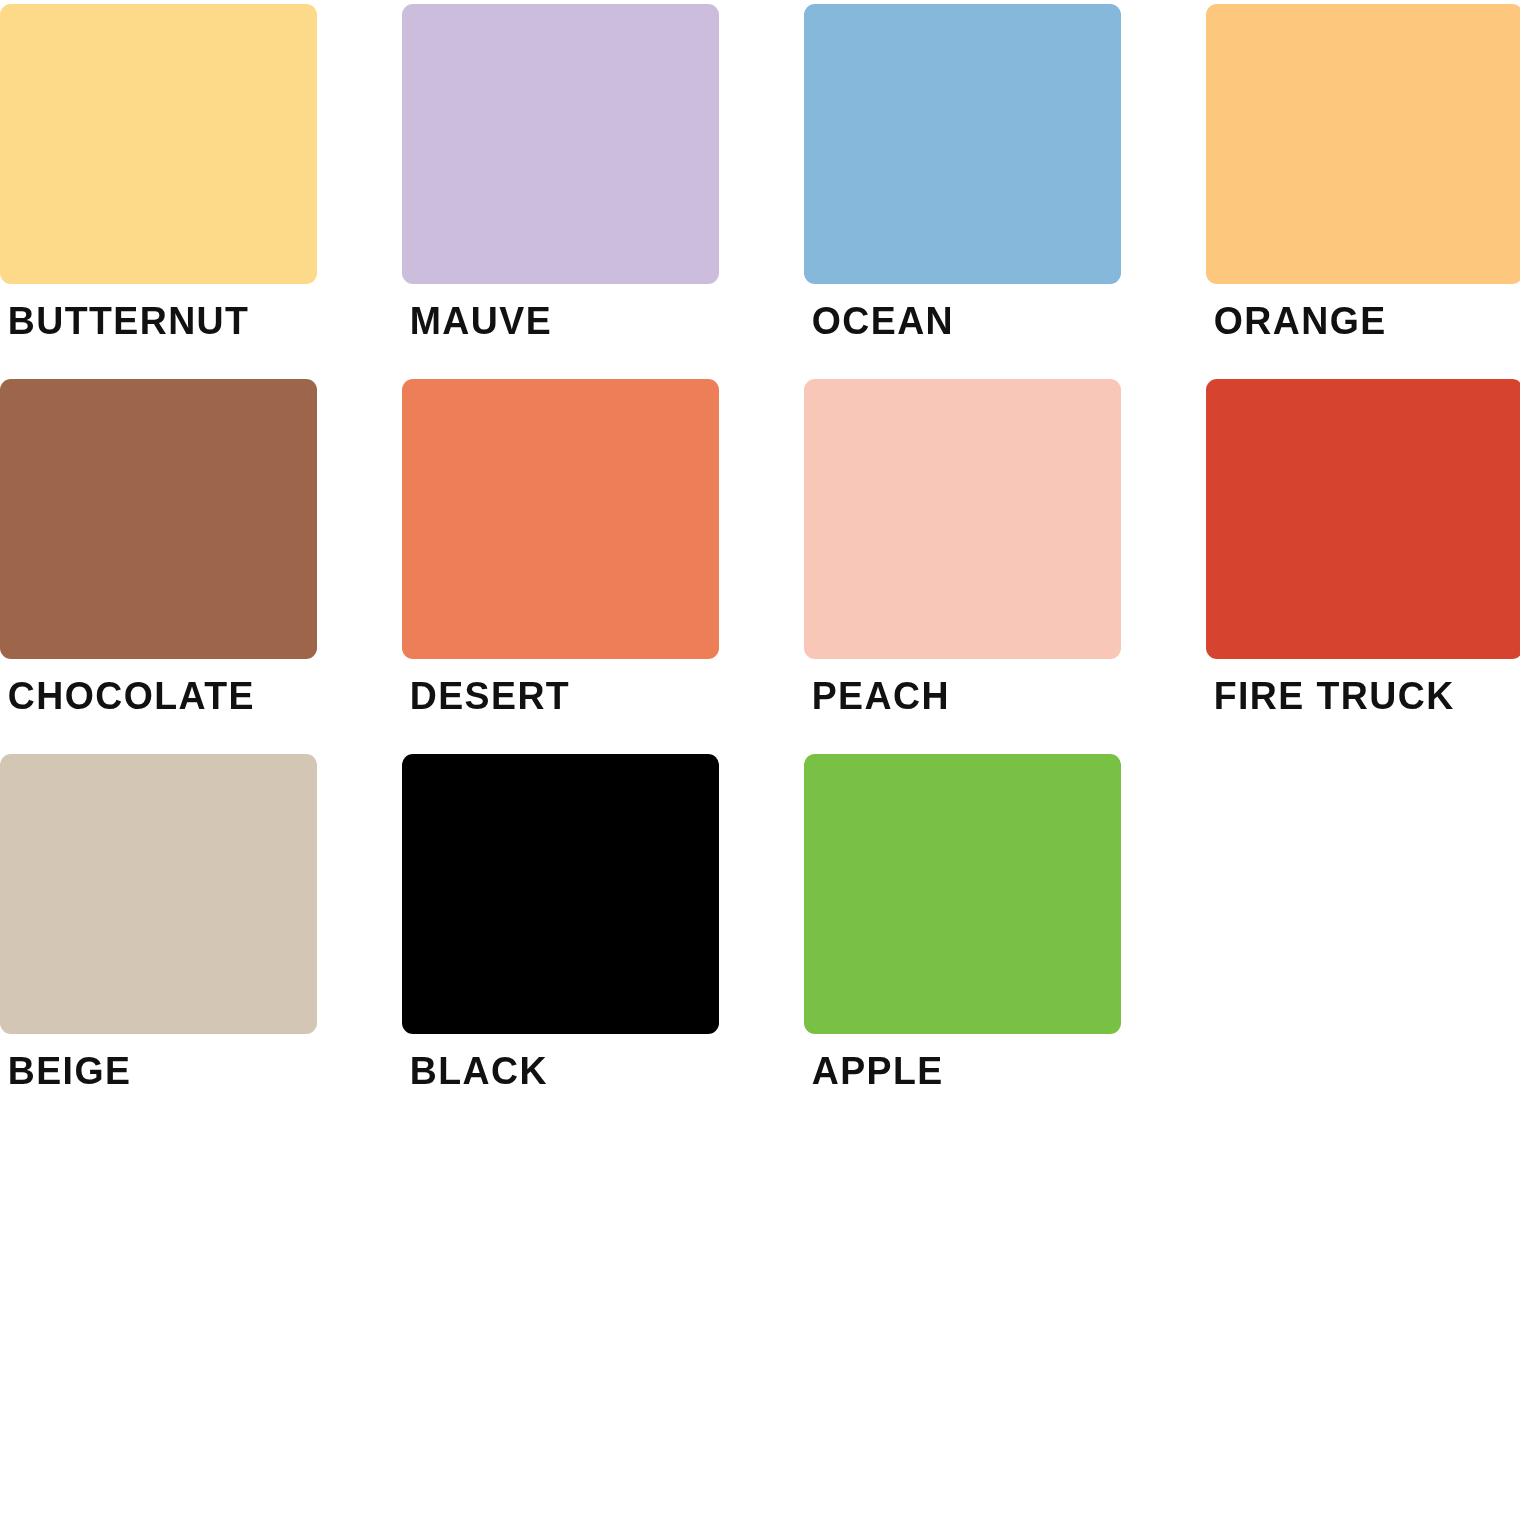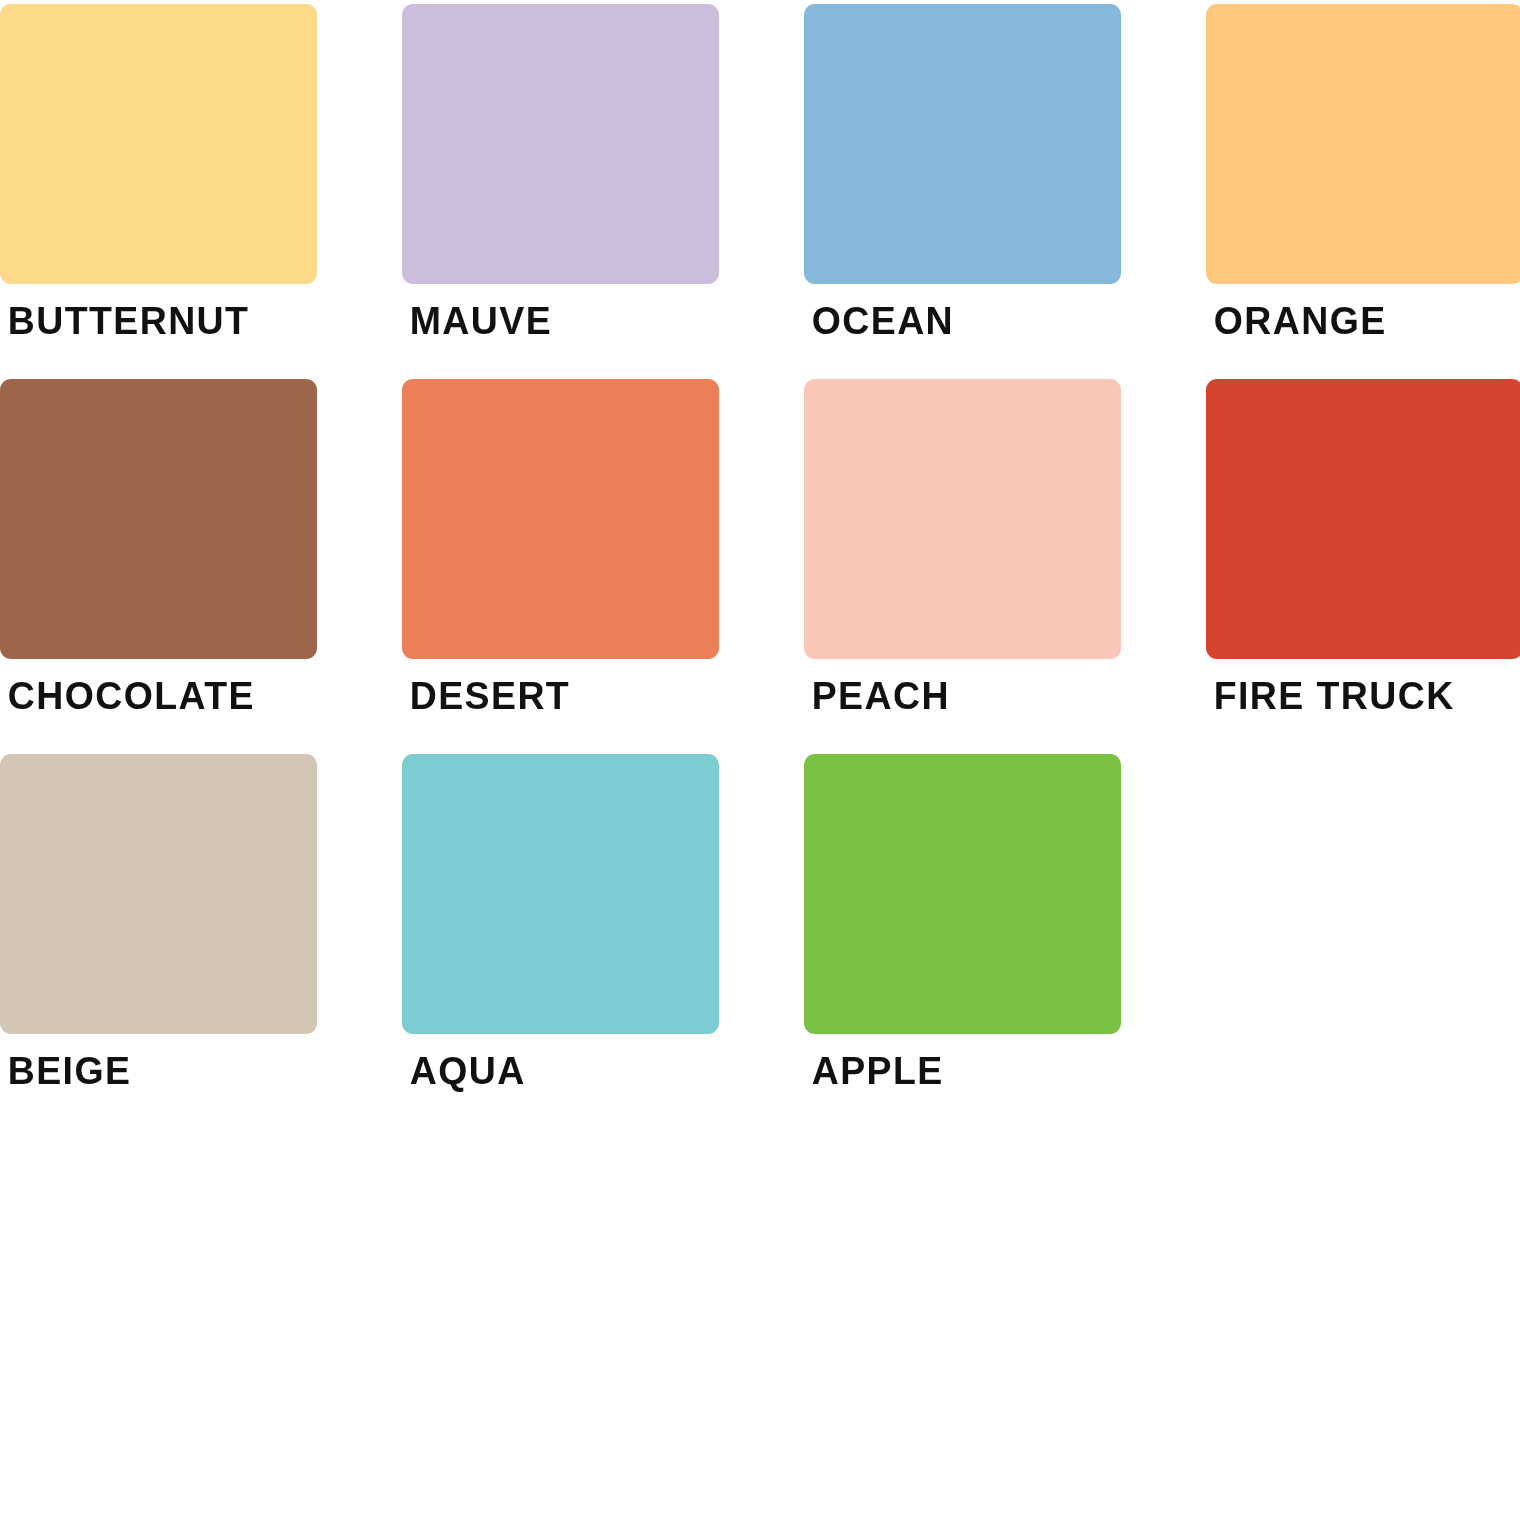--- a/index.html
+++ b/index.html
@@ -106,25 +106,25 @@
   <div class="swatch-cell">
     <div class="swatch-chip" style="background-color: rgb(214, 67, 47);"></div>
     <span class="swatch-label" style="color: rgb(17, 17, 17);">FIRE TRUCK</span>
   </div>
 
   <div class="swatch-cell">
     <div class="swatch-chip" style="background-color: rgb(211, 198, 180);"></div>
     <span class="swatch-label" style="color: rgb(17, 17, 17);">BEIGE</span>
   </div>
 
+  <div class="swatch-cell">
+    <div class="swatch-chip" style="background-color: rgb(0, 0, 0);"></div>
+    <span class="swatch-label" style="color: rgb(17, 17, 17);">BLACK</span>
+  </div>
 
 
-  <div class="swatch-cell">
-    <div class="swatch-chip" style="background-color: rgb(123, 205, 210);"></div>
-    <span class="swatch-label" style="color: rgb(17, 17, 17);">AQUA</span>
-  </div>
 
   <div class="swatch-cell">
     <div class="swatch-chip" style="background-color: rgb(120, 193, 68);"></div>
     <span class="swatch-label" style="color: rgb(17, 17, 17);">APPLE</span>
   </div>
 
 </div>
 
 </body></html>

